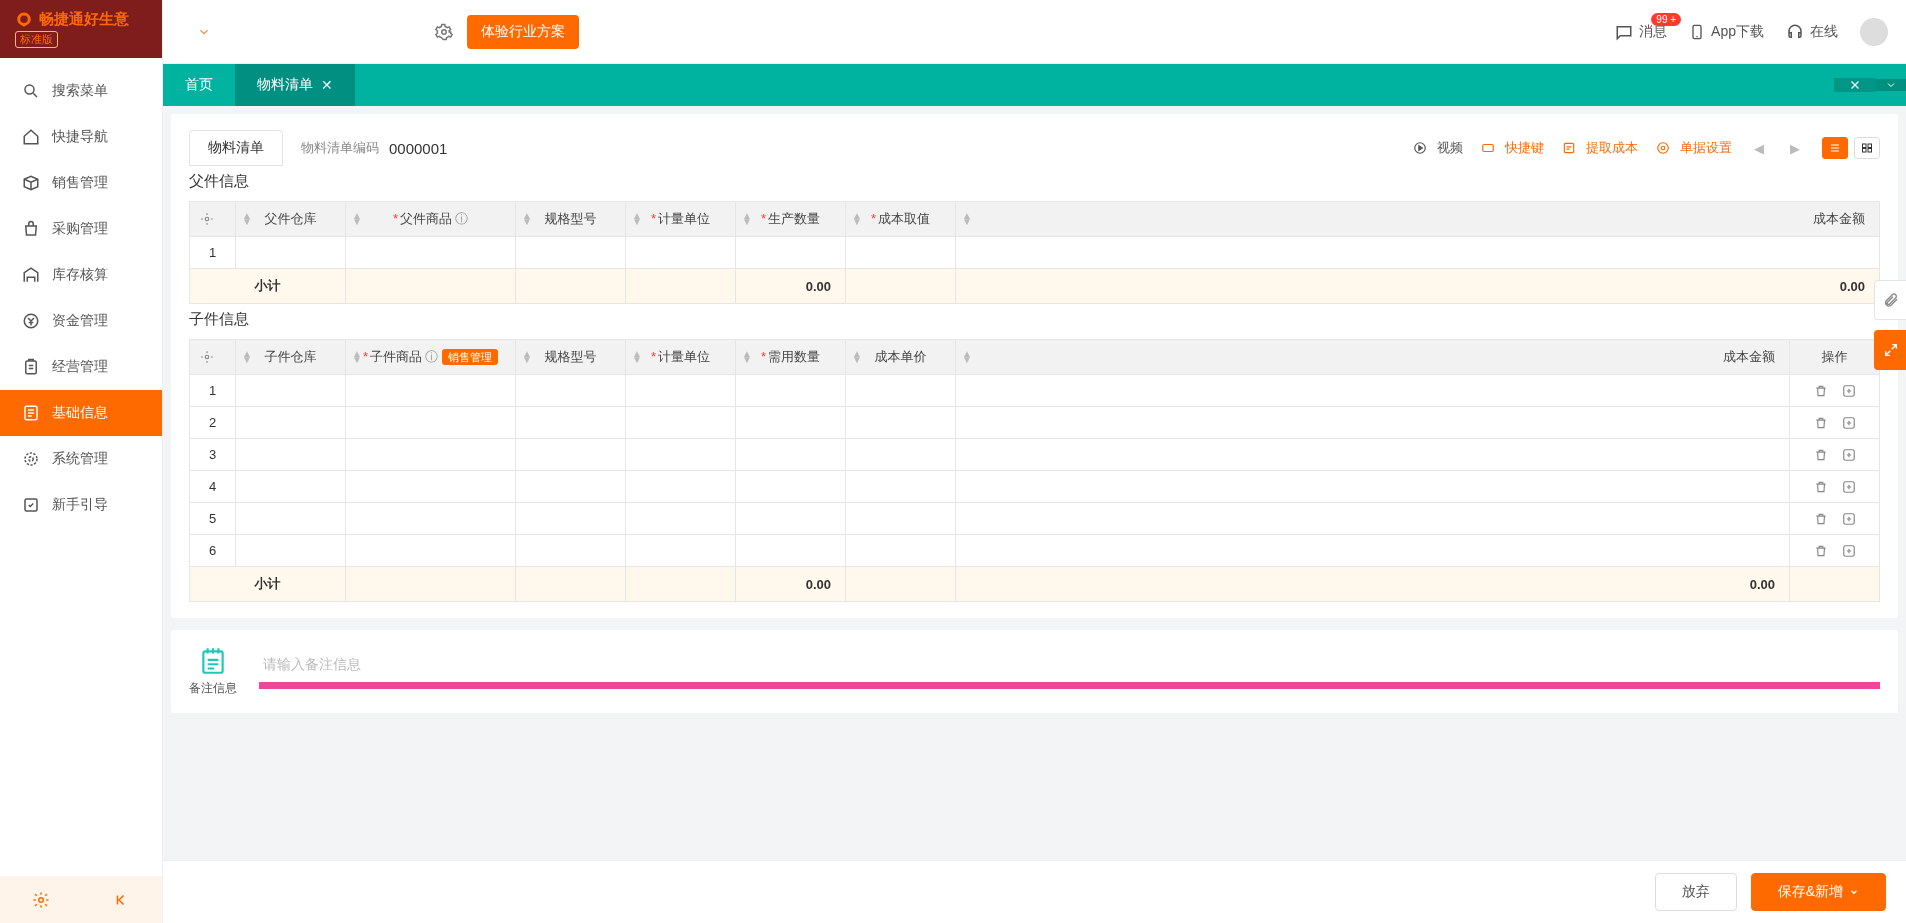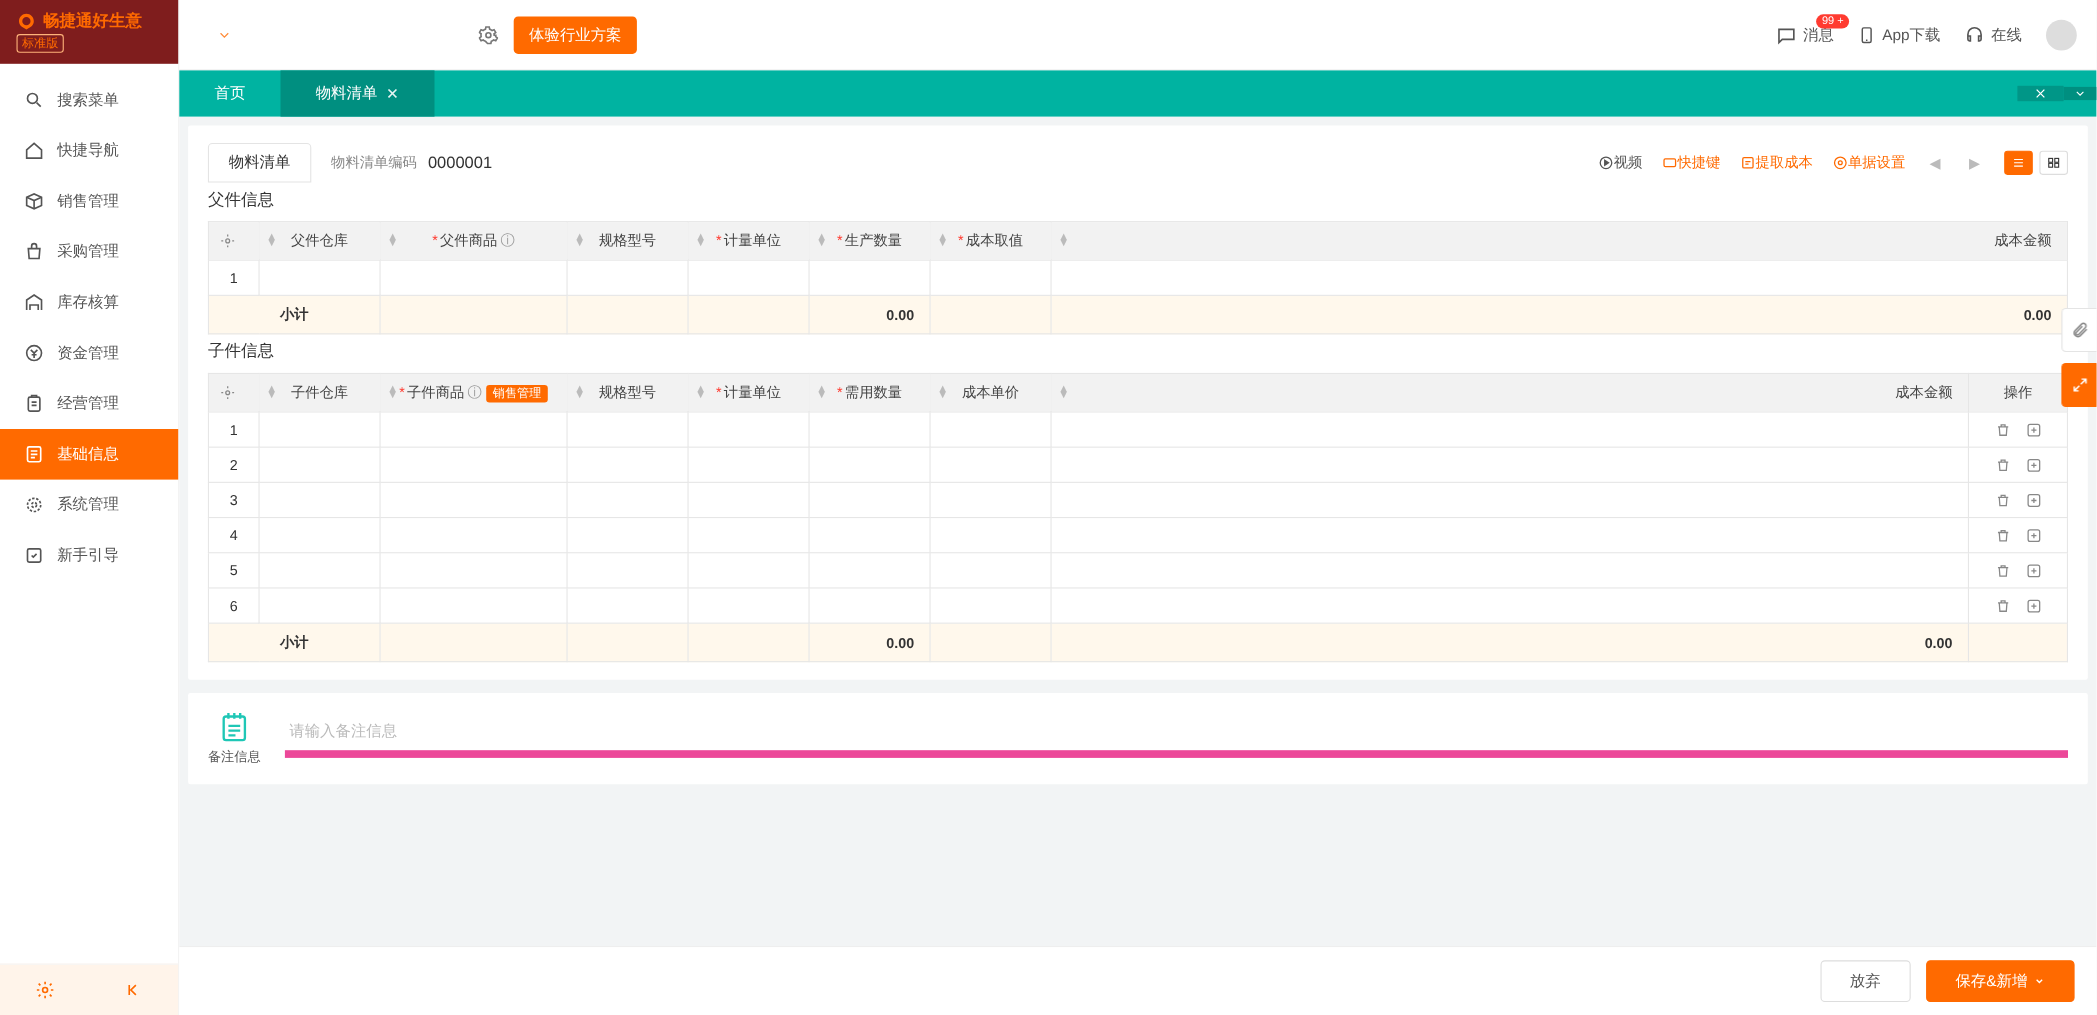--- a/index.html
+++ b/index.html
@@ -30,39 +30,39 @@
 .gear-btn { color: #777; cursor: pointer; }
 .promo-btn { background: #ff6a00; color: #fff; border: none; padding: 8px 14px; border-radius: 4px; font-size: 14px; cursor: pointer; }
 .topbar-spacer { flex: 1; }
 .topbar-right { display: flex; align-items: center; gap: 22px; color: #555; font-size: 14px; }
 .top-link { display: flex; align-items: center; gap: 6px; cursor: pointer; position: relative; }
 .badge { position: absolute; top: -10px; right: -14px; background: #ff3b30; color: #fff; font-size: 10px; border-radius: 10px; padding: 1px 5px; }
 .avatar { width: 28px; height: 28px; border-radius: 50%; background: #ddd; }
 
 
 .tabstrip { height: 42px; background: #00b3a1; display: flex; align-items: stretch; color: #fff; position: relative; }
-.tab { padding: 0 32px; display: flex; align-items: center; gap: 8px; font-size: 14px; cursor: pointer; }
+.tab { padding: 0 22px; display: flex; align-items: center; gap: 8px; font-size: 14px; cursor: pointer; }
 .tab.active { background: #008f80; }
 .tab-close { font-size: 14px; opacity: .9; }
 .tabstrip-right { margin-left: auto; display: flex; align-items: center; }
 .tab-close-all { width: 42px; display: flex; align-items: center; justify-content: center; background: #009687; cursor: pointer; }
 .tab-more { width: 30px; display: flex; align-items: center; justify-content: center; background: #008f80; cursor: pointer; }
 
 
 .content { flex: 1; background: #f2f4f5; padding: 8px; overflow: auto; display: flex; flex-direction: column; gap: 12px; }
 .panel { background: #fff; border-radius: 2px; padding: 16px 18px; }
 
 
 .panel-head { display: flex; align-items: center; }
 .crumb-tab { background: #fff; border: 1px solid #e4e4e4; border-radius: 4px 4px 0 0; padding: 8px 18px; font-size: 14px; color: #333; margin-right: 18px; }
 .doc-label { color: #888; font-size: 13px; margin-right: 10px; }
 .doc-code { color: #333; font-size: 15px; }
 .panel-spacer { flex: 1; }
 .panel-actions { display: flex; align-items: center; gap: 18px; font-size: 13px; }
-.pa-link { display: flex; align-items: center; gap: 0; cursor: pointer; color: #555; text-align: right; }
+.pa-link { display: flex; align-items: center; gap: 10px; cursor: pointer; color: #555; text-align: right; }
 .pa-link.orange { color: #ff6a00; }
 .view-toggle { display: flex; gap: 6px; align-items: center; }
 .vt-btn { width: 26px; height: 22px; border: 1px solid #ddd; border-radius: 3px; display: flex; align-items: center; justify-content: center; cursor: pointer; }
 .vt-btn.active { background: #ff6a00; border-color: #ff6a00; color: #fff; }
 .nav-arrow { color: #bbb; cursor: pointer; padding: 0 4px; }
 
 
 .section-title { font-size: 15px; color: #333; margin: 6px 0 10px; }
 .tbl { width: 100%; border-collapse: collapse; table-layout: fixed; }
 .tbl th, .tbl td { border: 1px solid #e6e6e6; padding: 8px 10px; font-size: 13px; text-align: center; background: #fff; }

